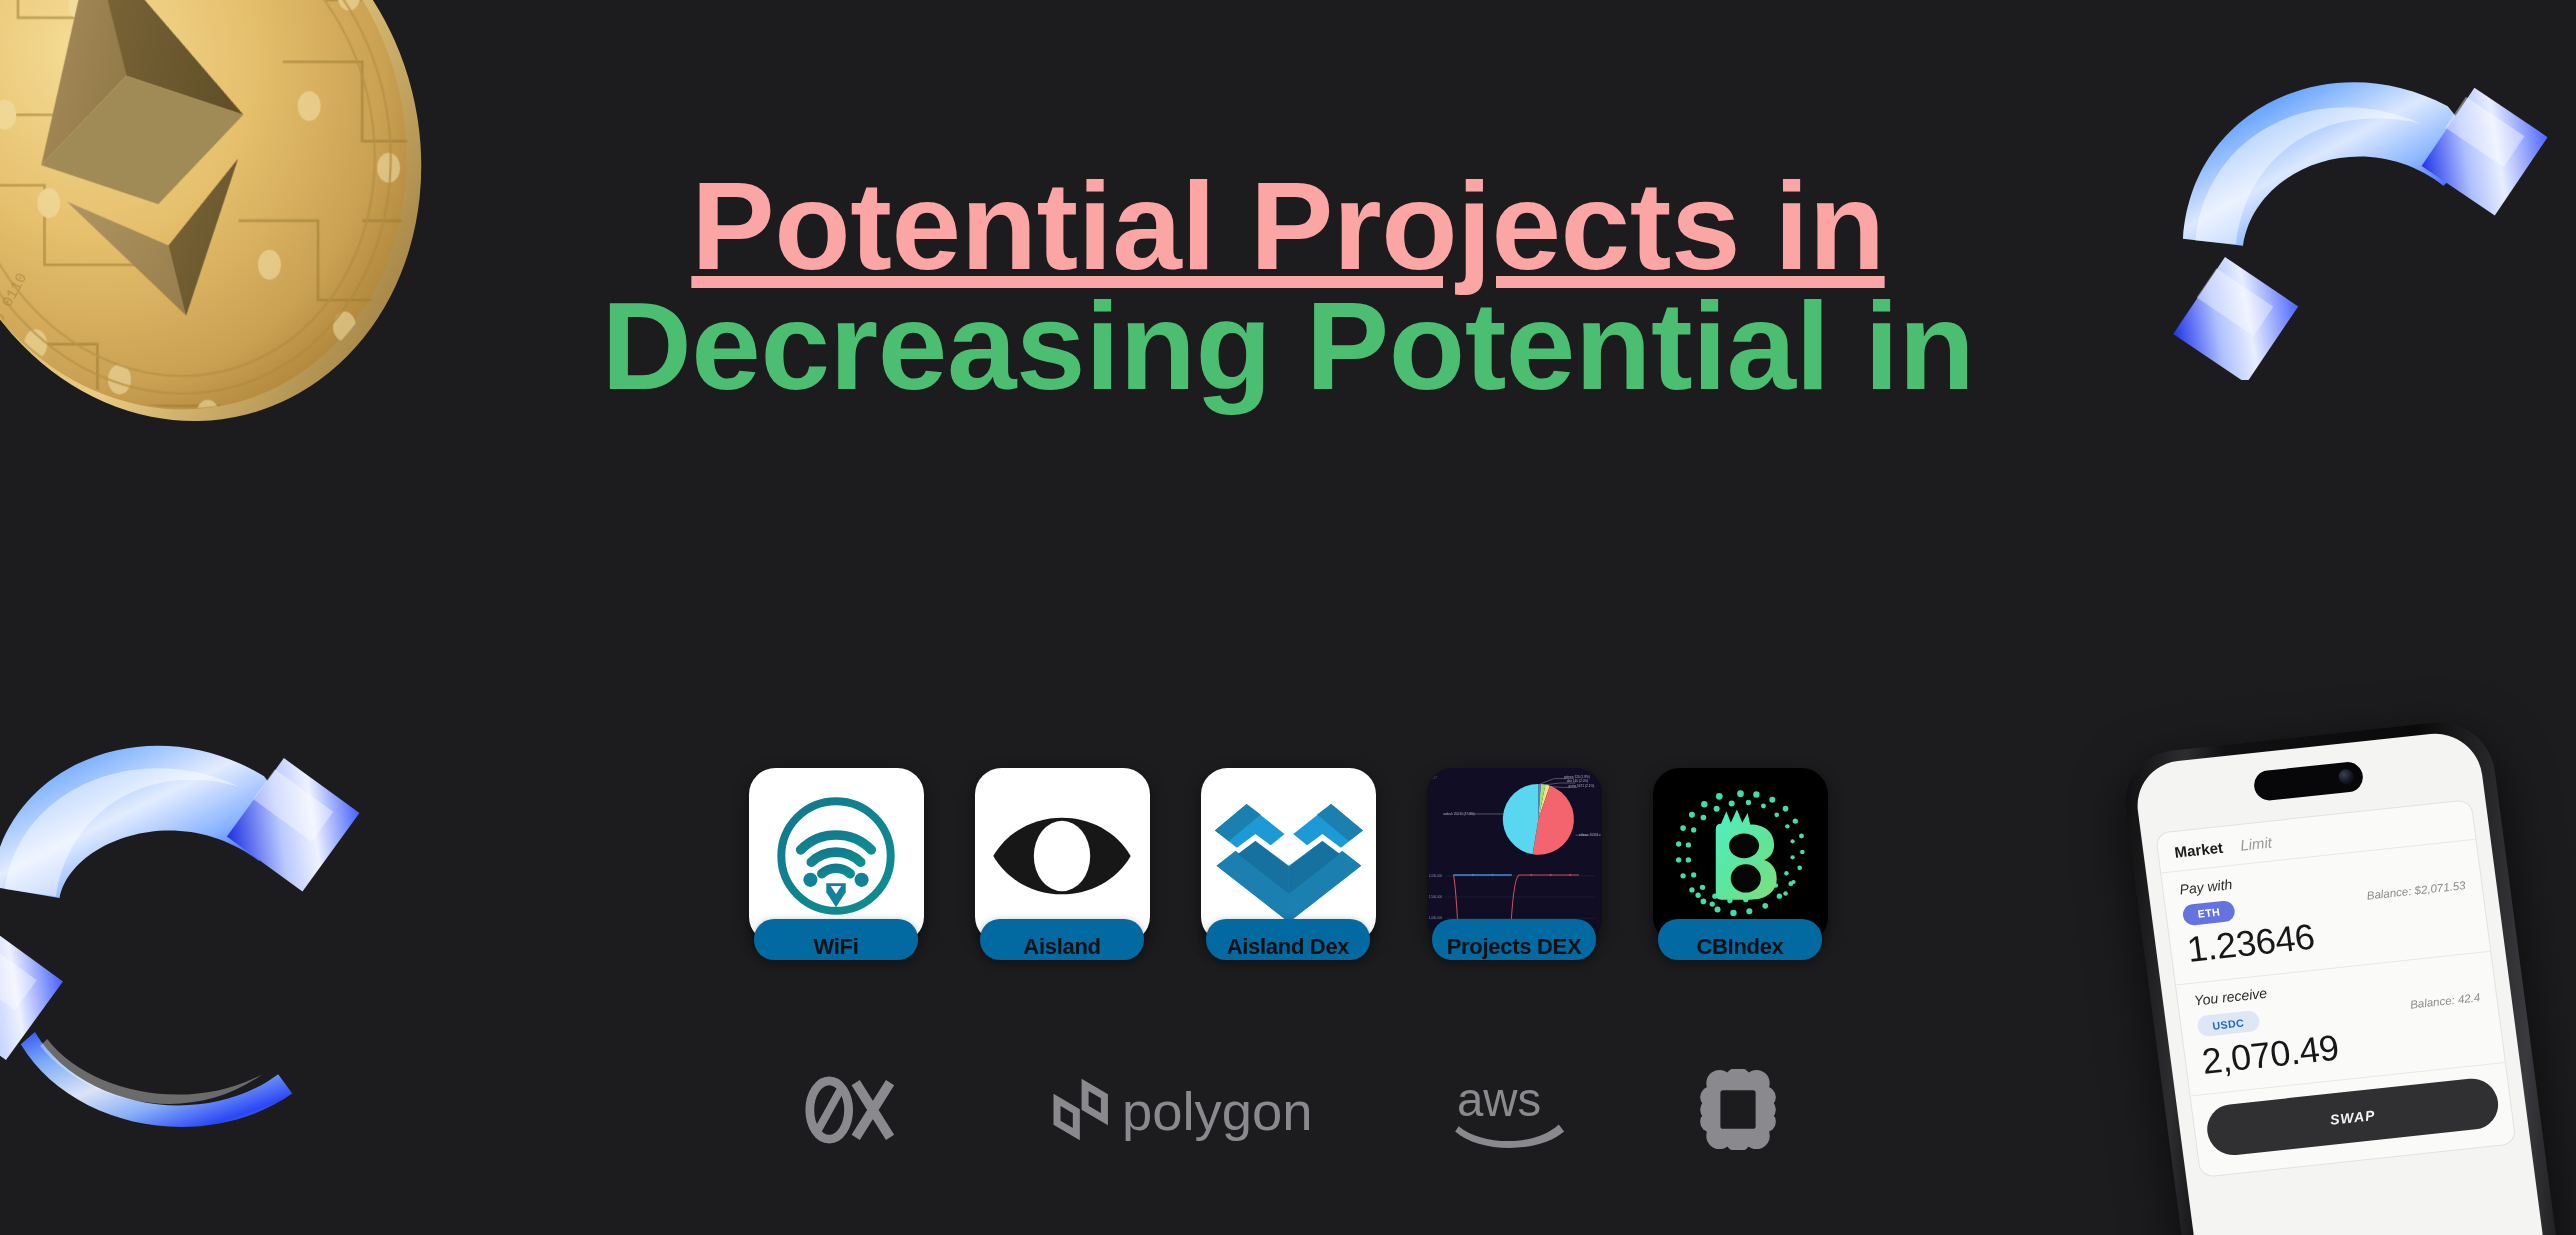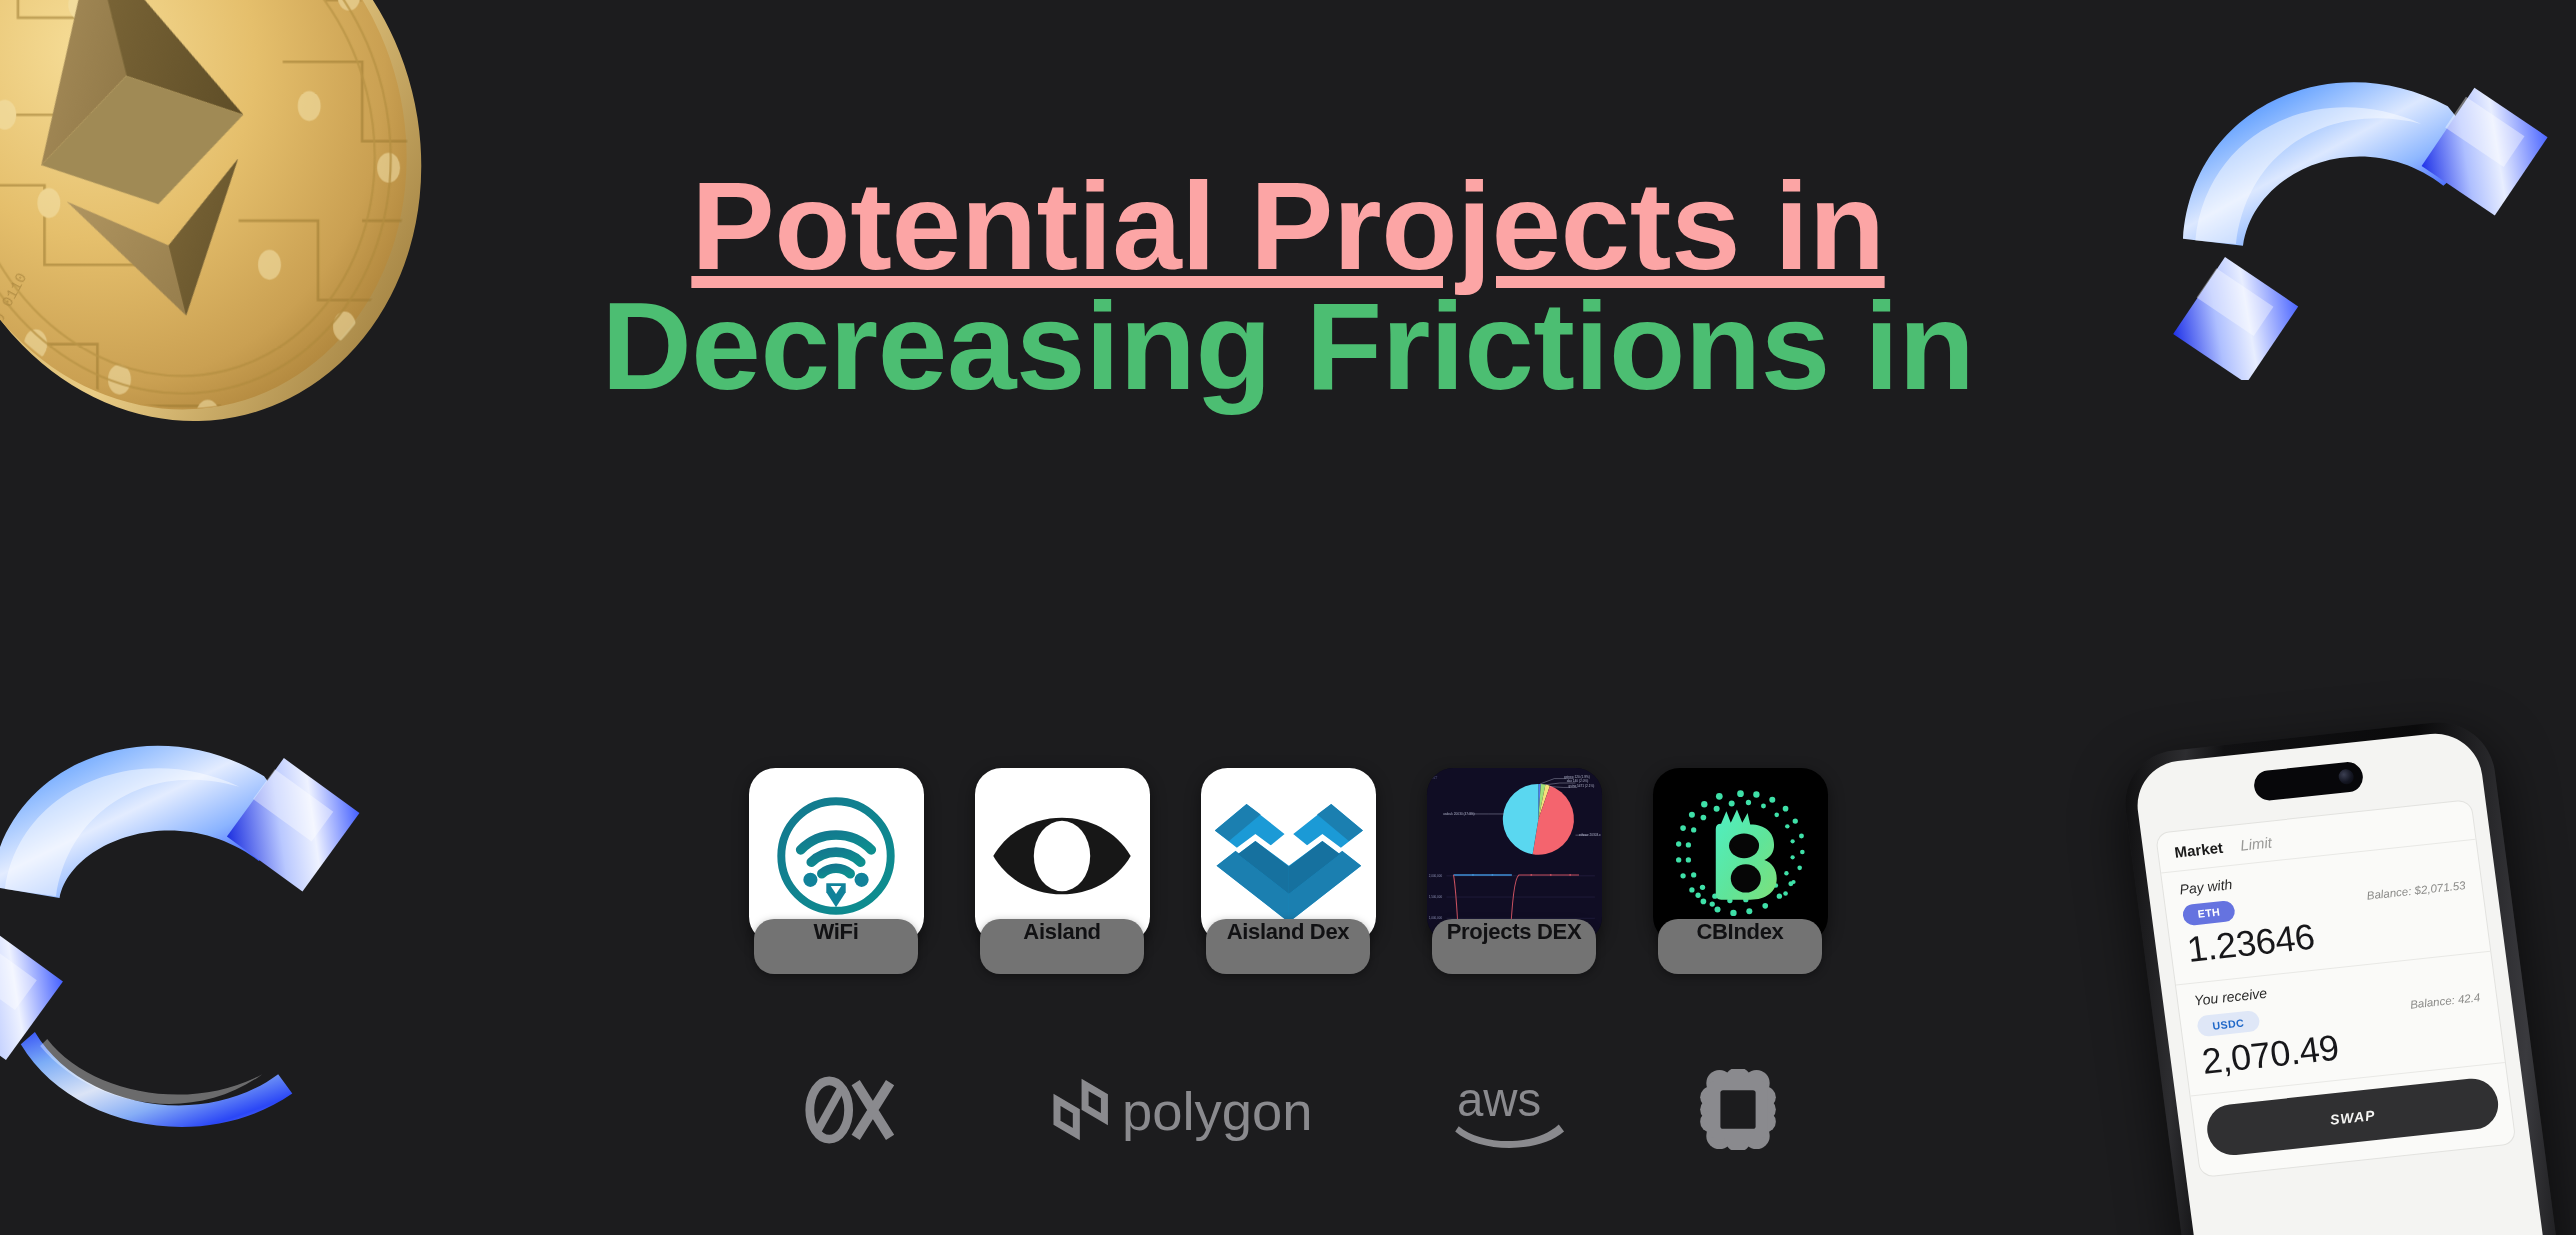--- a/index.html
+++ b/index.html
@@ -65,24 +65,24 @@
     overflow:hidden;
     background:#ffffff;
     display:flex; align-items:center; justify-content:center;
     box-shadow:0 5.3px 16px rgba(0,0,0,.45);
   }
   .tile.dark { background:#0b0a18; }
   .tile.black { background:#000000; }
   .pill {
     position:relative;
     margin-top:-24px;
-    width:164px; height:55px;
+    width:164px; height:41px;
     border-radius:20px;
-    background:#737373;
-    display:flex; align-items:flex-start; justify-content:center;
+    background:#0369a1;
+    display:flex; align-items:flex-end; justify-content:center;
     box-shadow:0 2.6px 8.8px rgba(0,0,0,.35);
   }
   .pill span {
     font-size:22px;
     font-weight:700;
     color:#111113;
     letter-spacing:-0.3px;
     white-space:nowrap;
   }
 
@@ -315,21 +315,21 @@
       <path d="M312 122 L394 122 L394 164 L312 164 Z" transform="rotate(36 353 143)" fill="#ffffff" opacity=".4"></path>
       <path d="M-40 300 L70 300 L70 410 L-40 410 Z" transform="rotate(36 15 355)" fill="url(#bl4)"></path>
       <path d="M-28 312 L58 312 L58 354 L-28 354 Z" transform="rotate(36 15 333)" fill="#ffffff" opacity=".38"></path>
       <path d="M60 400 C110 485 250 512 336 448 L352 470 C250 540 100 508 44 414 Z" fill="url(#bl3)" opacity=".96"></path>
       <path d="M74 408 C122 470 236 492 318 448 C236 508 120 482 66 416 Z" fill="#ffffff" opacity=".35"></path>
     </svg>
   </div>
 
   <div id="headline">
     <span class="line l1">Potential Projects in</span>
-    <span class="line l2">Decreasing Frictions in</span>
+    <span class="line l2">Decreasing Potential in</span>
   </div>
 
   <div id="cards">
 
     <div class="card">
       <div class="tile">
         <svg width="150" height="150" viewBox="0 0 170 170">
           <defs>
             <linearGradient id="tealg" x1="0" y1="0" x2="1" y2="1">
               <stop offset="0%" stop-color="#13788f"></stop>

